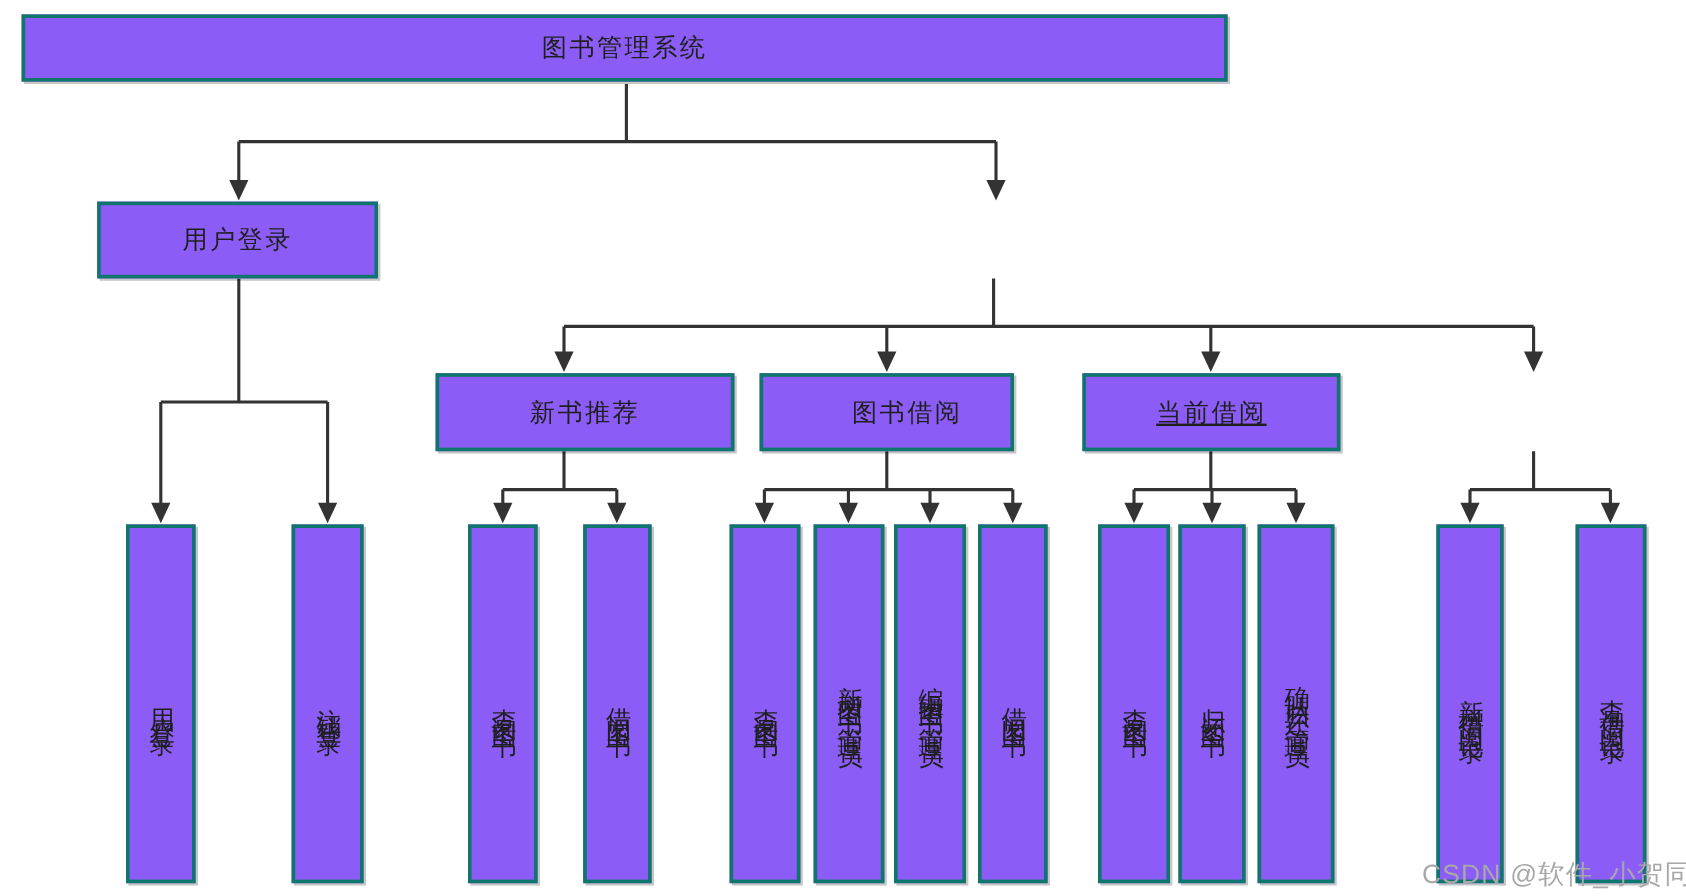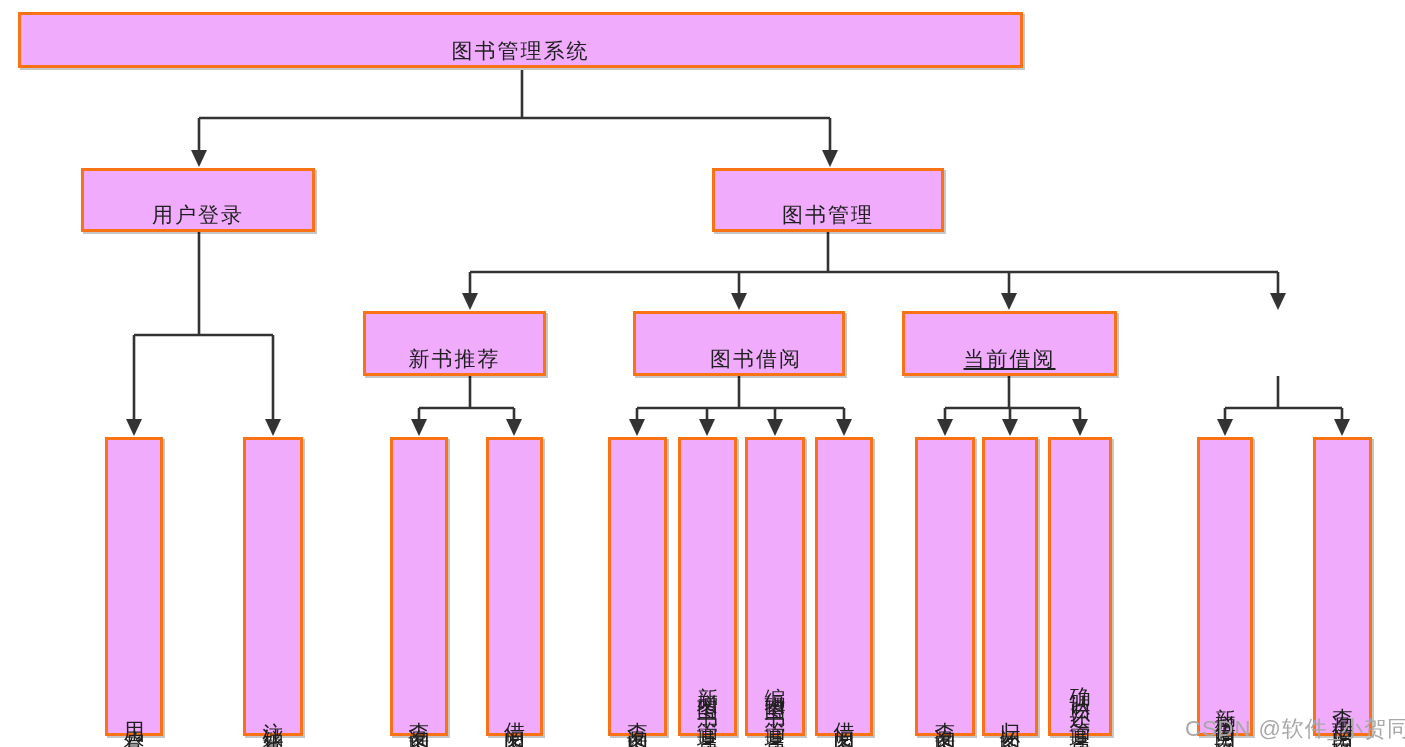--- a/index.html
+++ b/index.html
@@ -17,24 +17,24 @@
   }
   #connectors {
     position: absolute;
     left: 0;
     top: 0;
     z-index: 1;
   }
   .node {
     position: absolute;
     box-sizing: border-box;
-    border: 3px solid #f97316;
-    background: #f0abfc;
+    border: 3px solid #0f766e;
+    background: #8b5cf6;
     display: flex;
-    align-items: flex-end;
+    align-items: center;
     justify-content: center;
     color: #1f1f1f;
     z-index: 2;
     box-shadow: 2px 2px 0 rgba(0,0,0,0.22);
   }
   .hbox .label {
     font-size: 21px;
     letter-spacing: 2px;
     white-space: nowrap;
   }
@@ -46,21 +46,21 @@
     writing-mode: vertical-rl;
     text-orientation: mixed;
     font-size: 21px;
     letter-spacing: 7px;
     white-space: nowrap;
   }
   
   #n-root  { left: 18px;   top: 12px;  width: 1005px; height: 56px; }
   #n-login { left: 81px;   top: 168px; width: 234px;  height: 64px; }
   #n-mgmt  { left: 712px;  top: 168px; width: 232px;  height: 64px; }
-  #n-rec   { left: 363px;  top: 311px; width: 183px;  height: 65px; }
+  #n-rec   { left: 363px;  top: 311px; width: 249px;  height: 65px; }
   #n-bor   { left: 633px;  top: 311px; width: 212px;  height: 65px; padding-left: 34px; }
   #n-cur   { left: 902px;  top: 311px; width: 215px;  height: 65px; text-decoration: underline; }
   #n-hist  { left: 1172px; top: 311px; width: 213px;  height: 65px; }
   
   #n-a1 { left: 105px;  width: 58px; }
   #n-a2 { left: 243px;  width: 60px; }
   #n-b1 { left: 390px;  width: 58px; }
   #n-b2 { left: 486px;  width: 57px; }
   #n-c1 { left: 608px;  width: 59px; }
   #n-c2 { left: 678px;  width: 59px; }
@@ -127,23 +127,20 @@
     </g>
   </svg>
 
   <div id="n-root" class="node hbox">
     <span class="label">图书管理系统</span>
   </div>
 
   <div id="n-login" class="node hbox">
     <span class="label">用户登录</span>
   </div>
-  <div id="n-mgmt" class="node hbox">
-    <span class="label">图书管理</span>
-  </div>
 
   <div id="n-rec" class="node hbox">
     <span class="label">新书推荐</span>
   </div>
   <div id="n-bor" class="node hbox">
     <span class="label">图书借阅</span>
   </div>
   <div id="n-cur" class="node hbox">
     <span class="label">当前借阅</span>
   </div>

